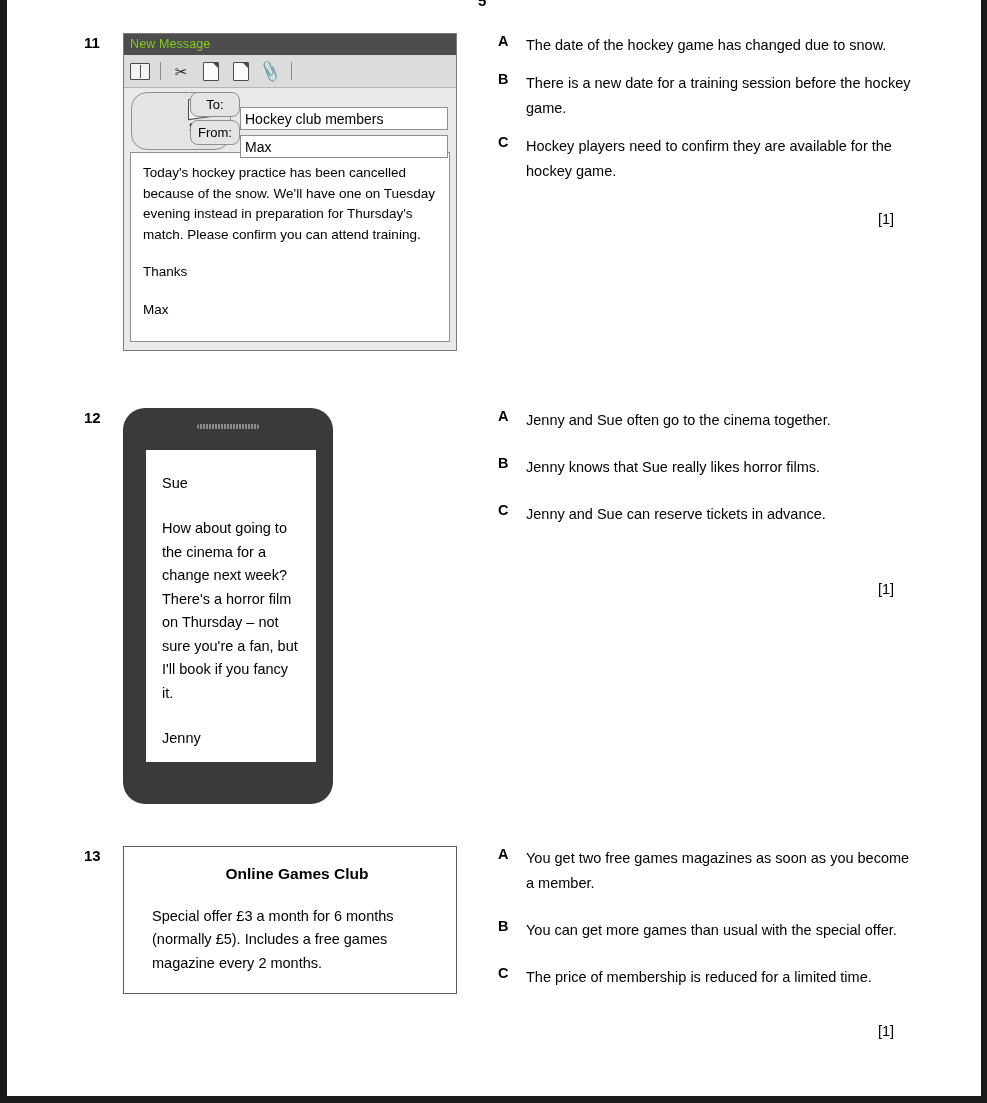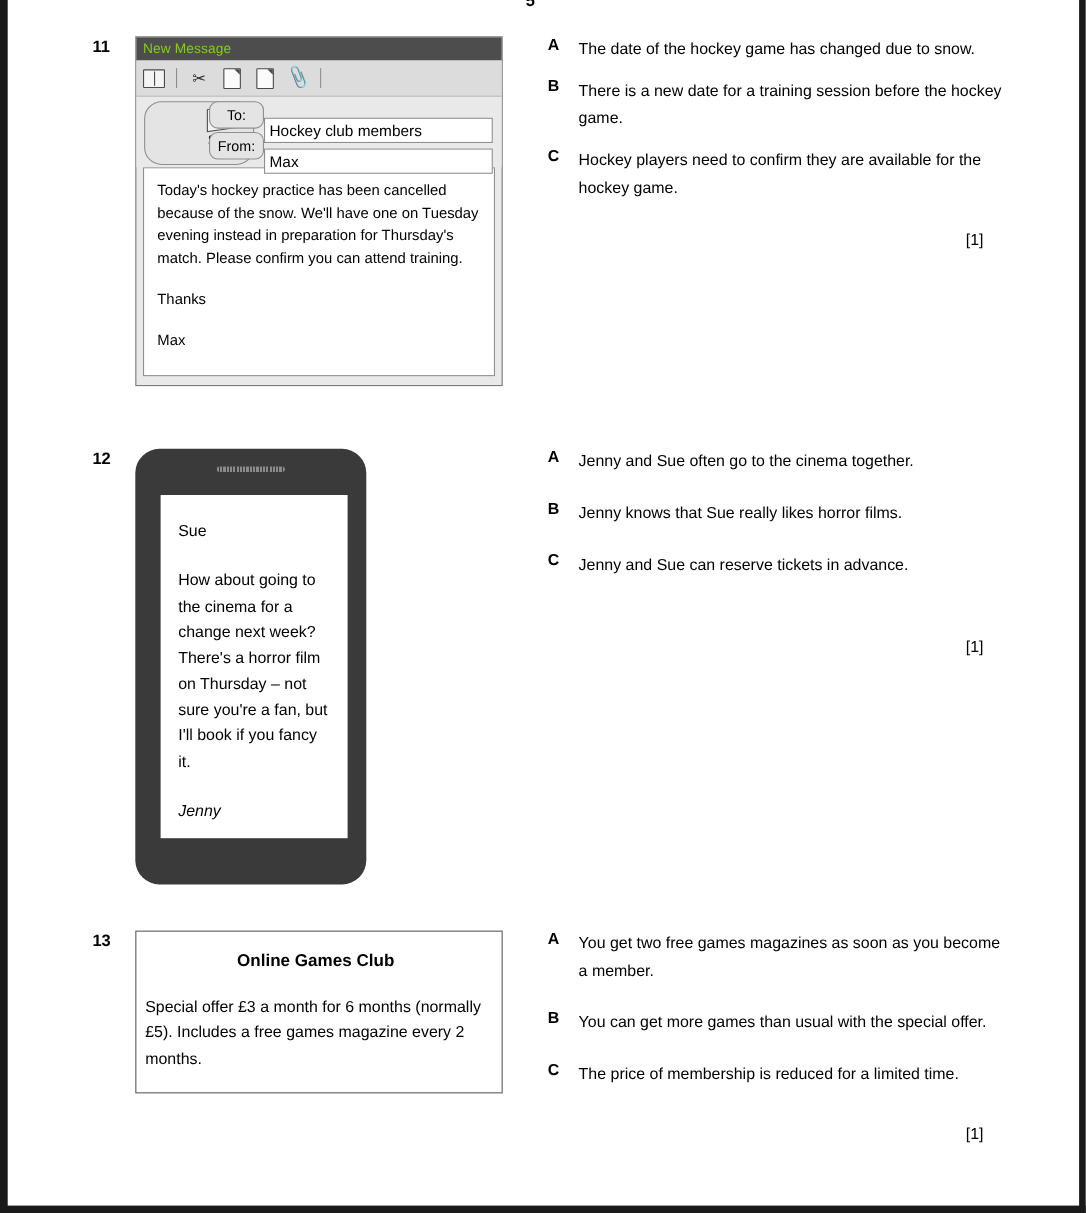--- a/index.html
+++ b/index.html
@@ -276,33 +276,33 @@
     top: 42px;
     width: 170px;
     height: 312px;
     background: #ffffff;
     padding: 22px 16px 18px 16px;
     box-sizing: border-box;
     font-size: 14.5px;
     line-height: 1.62;
   }
   .phone-screen p { margin: 0 0 22px 0; }
-  .phone-screen p:last-child { margin-bottom: 16px; font-style: italic; }
+  .phone-screen p:last-child { margin-bottom: 16px; }
 
   
   .advert {
     position: absolute;
     left: 123px;
     top: 846px;
     width: 334px;
     height: 148px;
     border: 1px solid #5a5a5a;
     background: #ffffff;
     box-sizing: border-box;
-    padding: 18px 14px 14px 8px;
+    padding: 18px 14px 14px 28px;
   }
   .advert-title {
     text-align: center;
     font-size: 15.5px;
     font-weight: bold;
     margin-bottom: 22px;
   }
   .advert-text {
     font-size: 14.5px;
     line-height: 1.62;

